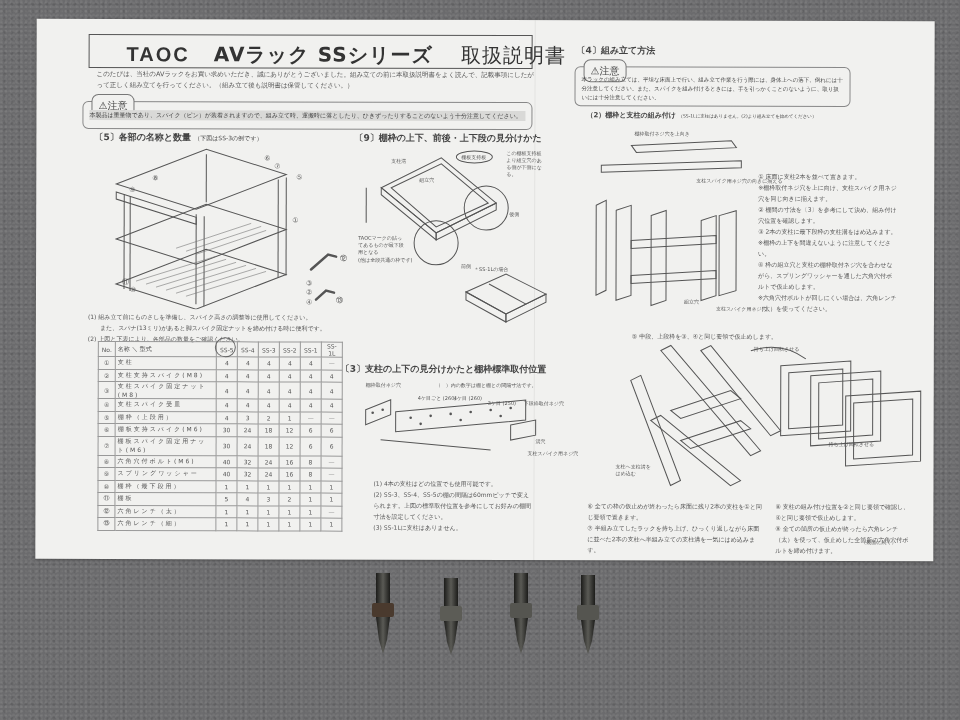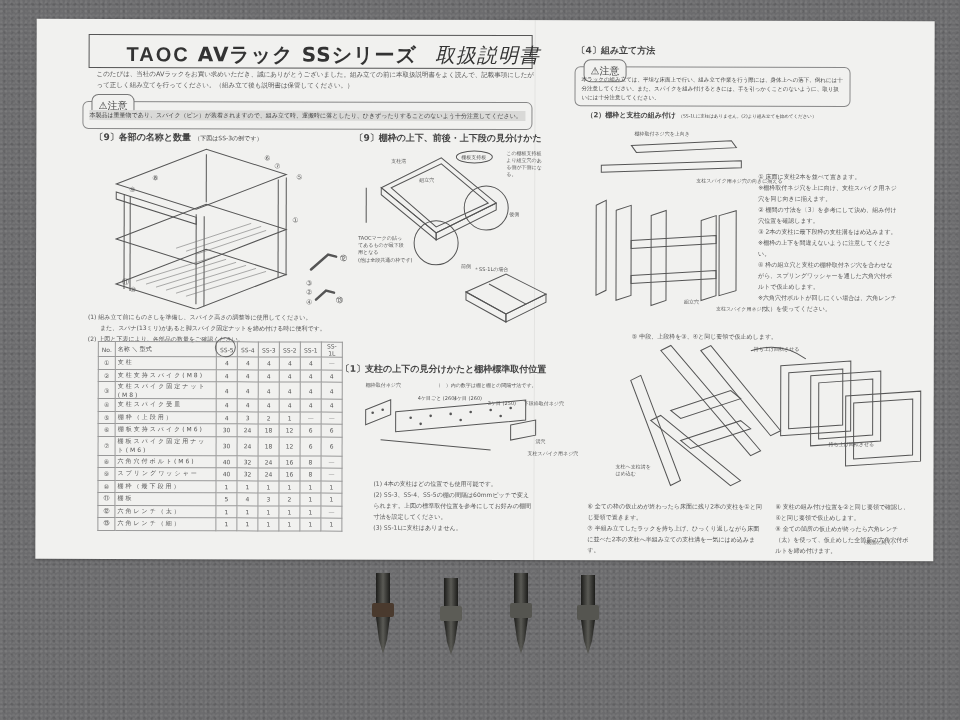--- a/index.html
+++ b/index.html
@@ -9,21 +9,21 @@
       radial-gradient(circle at 20% 30%, rgba(255,255,255,0.06) 1px, transparent 2px),
       radial-gradient(circle at 70% 60%, rgba(0,0,0,0.10) 1px, transparent 2px),
       radial-gradient(circle at 40% 80%, rgba(255,255,255,0.05) 1px, transparent 2px);
     background-size:5px 5px, 7px 7px, 4px 4px;
     font-family:"DejaVu Sans",sans-serif;color:#333;}
   .sheet{position:absolute;left:36px;top:20px;width:898px;height:540px;background:#f1f1ef;
     box-shadow:0 1px 3px rgba(0,0,0,0.35);transform:rotate(0.15deg);}
   .fold{position:absolute;left:498px;top:0;width:1px;height:100%;background:rgba(0,0,0,0.06);}
   .title-box{position:absolute;left:52px;top:15px;width:442px;height:32px;border:1px solid #555;}
   .title{position:absolute;left:90px;top:22px;font-size:20px;font-weight:bold;letter-spacing:1px;color:#333;white-space:nowrap;}
-  .title .kj{font-family:"DejaVu Serif",serif;font-weight:normal;margin-left:10px;font-style:italic;}
+  .title .kj{font-family:"DejaVu Serif",serif;font-weight:normal;margin-left:20px;}
   .intro{position:absolute;left:60px;top:50px;width:440px;font-size:6.5px;line-height:11px;color:#555;}
   .caution{position:absolute;border:1px solid #888;border-radius:6px;}
   .caution-tag{position:absolute;left:8px;top:-8px;background:#f1f1ef;border:1px solid #777;border-radius:7px;padding:4px 6px;font-size:10px;line-height:13px;color:#444;}
   .caution-text{position:absolute;left:6px;top:8px;right:6px;font-size:6px;line-height:10px;color:#444;background:#d9d9d7;}
   .sec{position:absolute;font-size:9px;font-weight:bold;color:#444;white-space:nowrap;}
   .sec small{font-weight:normal;font-size:6px;}
   .note{position:absolute;font-size:6px;line-height:11px;color:#555;}
   table.parts{position:absolute;left:62px;top:322px;border-collapse:collapse;font-size:6px;color:#555;}
   table.parts td,table.parts th{border:1px solid #999;height:11.5px;padding:0 2px;text-align:center;font-weight:normal;}
   table.parts td.nm{text-align:left;width:96px;letter-spacing:2px;}
@@ -37,32 +37,32 @@
 </style>
 </head>
 <body>
 
 <div class="sheet">
   <div class="fold"></div>
 
   <div class="title-box"></div>
   <div class="title">
     <span style="font-family:'Liberation Sans',sans-serif;letter-spacing:2px;">TAOC</span>
-    <span style="margin-left:0;">AVラック SSシリーズ</span>
+    <span style="margin-left:16px;">AVラック SSシリーズ</span>
     <span class="kj">取扱説明書</span>
   </div>
   <div class="intro">このたびは、当社のAVラックをお買い求めいただき、誠にありがとうございました。組み立ての前に本取扱説明書をよく読んで、記載事項にしたがって正しく組み立てを行ってください。（組み立て後も説明書は保管してください。）</div>
 
   <div class="caution" style="left:46px;top:82px;width:448px;height:26px;">
     <span class="caution-tag">⚠注意</span>
     <div class="caution-text">本製品は重量物であり、スパイク（ピン）が装着されますので、組み立て時、運搬時に落としたり、ひきずったりすることのないよう十分注意してください。</div>
   </div>
 
   <div class="sec" style="left:58px;top:112px;">
-    <span>〔9〕各部の名称と数量</span>
+    <span>〔5〕各部の名称と数量</span>
     <small>（下図はSS-3の例です）</small>
   </div>
 
   <svg class="diagram" style="left:60px;top:125px;" width="260" height="165">
     <g fill="none" stroke="#555" stroke-width="1">
       <polygon points="20,40 110,5 190,30 100,65"></polygon>
       <polygon points="20,48 100,73 100,80 20,55"></polygon>
       <polygon points="20,95 100,120 190,85 110,60"></polygon>
       <polygon points="20,140 100,165 190,130 110,105"></polygon>
       <line x1="28" y1="50" x2="28" y2="145"></line>
@@ -283,21 +283,21 @@
   <div class="lbl" style="left:438px;top:246px;">＊SS-1Lの場合</div>
   <svg class="diagram" style="left:425px;top:252px;" width="90" height="55">
     <g fill="none" stroke="#555" stroke-width="1">
       <polygon points="5,20 45,2 85,22 45,42"></polygon>
       <polygon points="5,20 5,28 45,50 45,42"></polygon>
       <polygon points="45,42 45,50 85,30 85,22"></polygon>
       <line x1="28" y1="12" x2="65" y2="32"></line>
     </g>
   </svg>
 
-  <div class="sec" style="left:305px;top:343px;">〔1〕支柱の上下の見分けかたと棚枠標準取付位置</div>
+  <div class="sec" style="left:305px;top:343px;">〔3〕支柱の上下の見分けかたと棚枠標準取付位置</div>
   <svg class="diagram" style="left:325px;top:360px;" width="190" height="80">
     <g fill="none" stroke="#555" stroke-width="1">
       <polygon points="5,30 30,20 30,35 5,45"></polygon>
       <polygon points="35,32 165,20 165,40 35,52"></polygon>
       <polygon points="150,45 175,40 175,55 150,60"></polygon>
       <line x1="20" y1="60" x2="130" y2="70"></line>
     </g>
     <g fill="#555">
       <circle cx="12" cy="33" r="1.3"></circle>
         <circle cx="22" cy="30" r="1.3"></circle>

